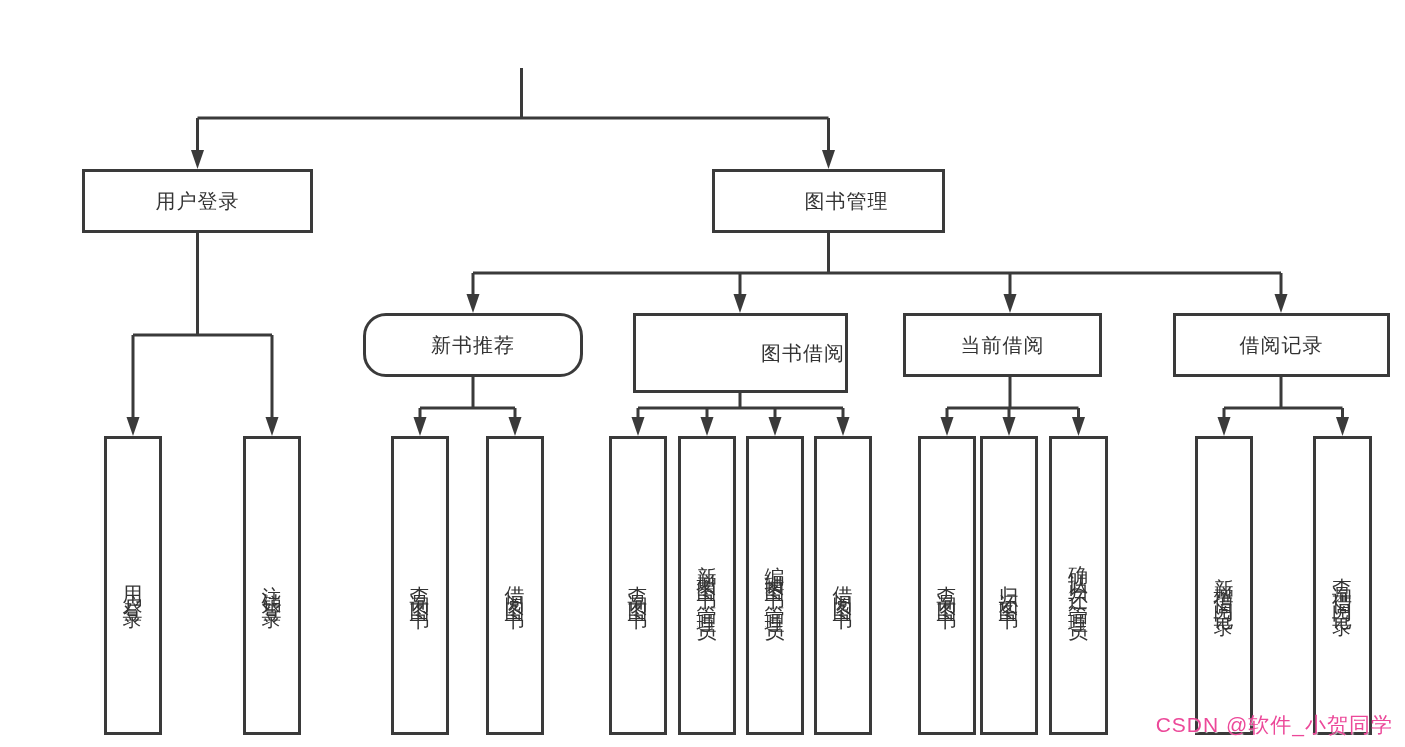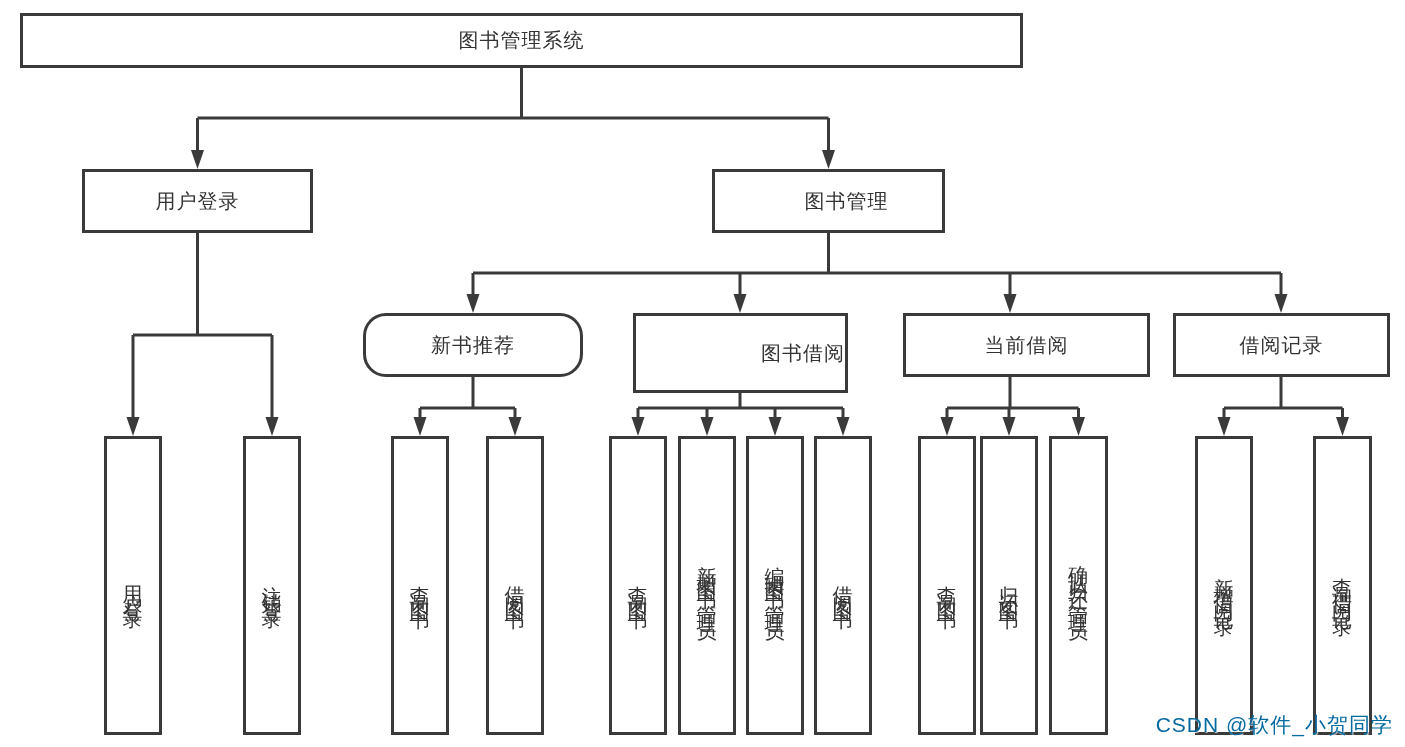--- a/index.html
+++ b/index.html
@@ -43,21 +43,21 @@
     letter-spacing: 8px;
     line-height: 1;
     color: #333333;
   }
   .watermark {
     position: absolute;
     right: 12px;
     top: 711px;
     font-size: 21px;
     letter-spacing: 1px;
-    color: #0369a1;
+    color: #ec4899;
     white-space: nowrap;
     z-index: 5;
     text-shadow: 1px 1px 1px rgba(255,255,255,0.8);
   }
 </style>
 </head>
 <body>
 
 <div class="stage">
 
@@ -94,38 +94,35 @@
       <polygon points="768.5,417 781.5,417 775,436"></polygon>
       <polygon points="836.5,417 849.5,417 843,436"></polygon>
       <polygon points="940.5,417 953.5,417 947,436"></polygon>
       <polygon points="1002.5,417 1015.5,417 1009,436"></polygon>
       <polygon points="1072,417 1085,417 1078.5,436"></polygon>
       <polygon points="1217.5,417 1230.5,417 1224,436"></polygon>
       <polygon points="1336,417 1349,417 1342.5,436"></polygon>
     </g>
   </svg>
 
-  <div class="node hbox" style="left:20px; top:13px; width:1003px; height:55px;">
-    <span>图书管理系统</span>
-  </div>
 
   <div class="node hbox" style="left:82px; top:169px; width:231px; height:64px;">
     <span>用户登录</span>
   </div>
   <div class="node hbox" style="left:712px; top:169px; width:233px; height:64px;padding-left:36px;">
     <span>图书管理</span>
   </div>
 
   <div class="node hbox" style="left:363px; top:313px; width:220px; height:64px;border-radius:23px;">
     <span>新书推荐</span>
   </div>
   <div class="node hbox" style="left:633px; top:313px; width:215px; height:80px;justify-content:flex-end;">
     <span>图书借阅</span>
   </div>
-  <div class="node hbox" style="left:903px; top:313px; width:247px; height:64px;">
+  <div class="node hbox" style="left:903px; top:313px; width:199px; height:64px;">
     <span>当前借阅</span>
   </div>
   <div class="node hbox" style="left:1173px; top:313px; width:217px; height:64px;">
     <span>借阅记录</span>
   </div>
 
   <div class="node vbox" style="left:104px; top:436px; width:58px; height:299px;">
     <span class="vtext">用户登录</span>
   </div>
   <div class="node vbox" style="left:243px; top:436px; width:58px; height:299px;">

